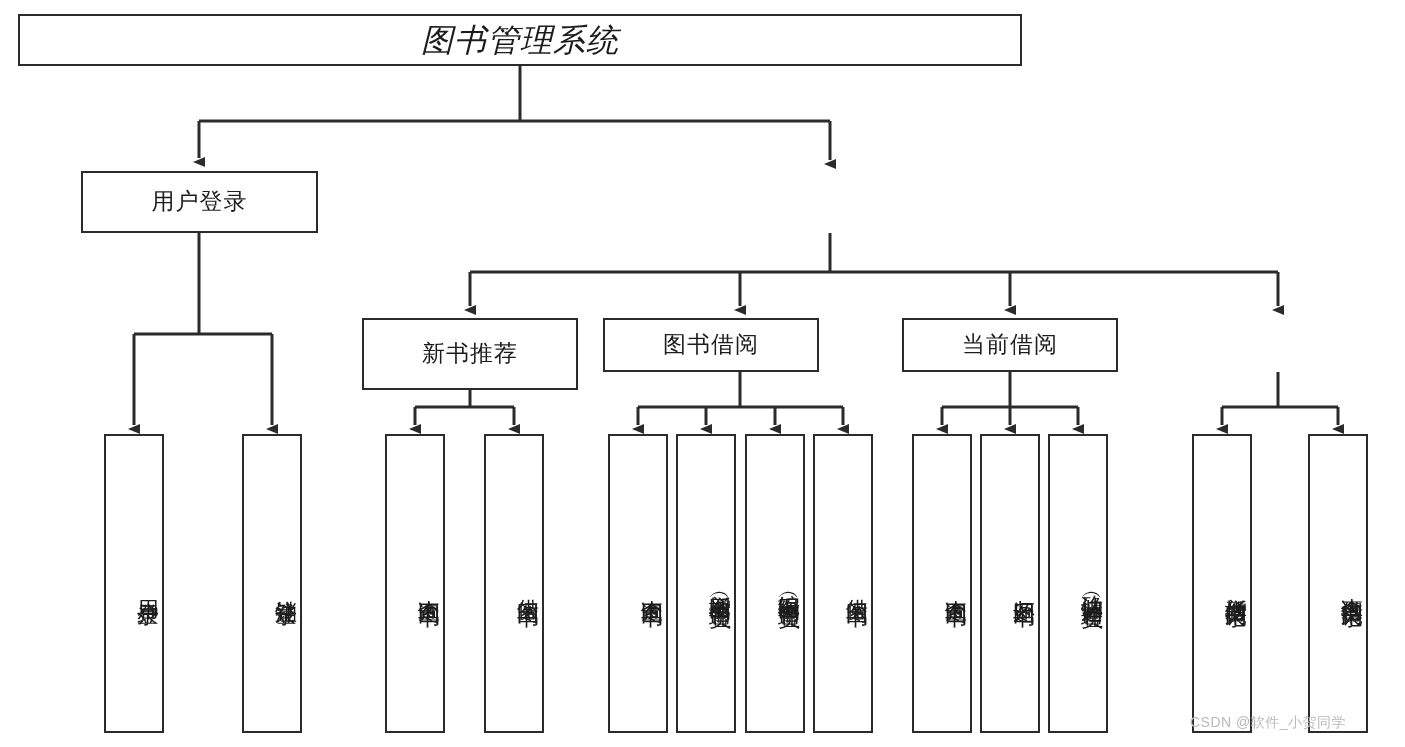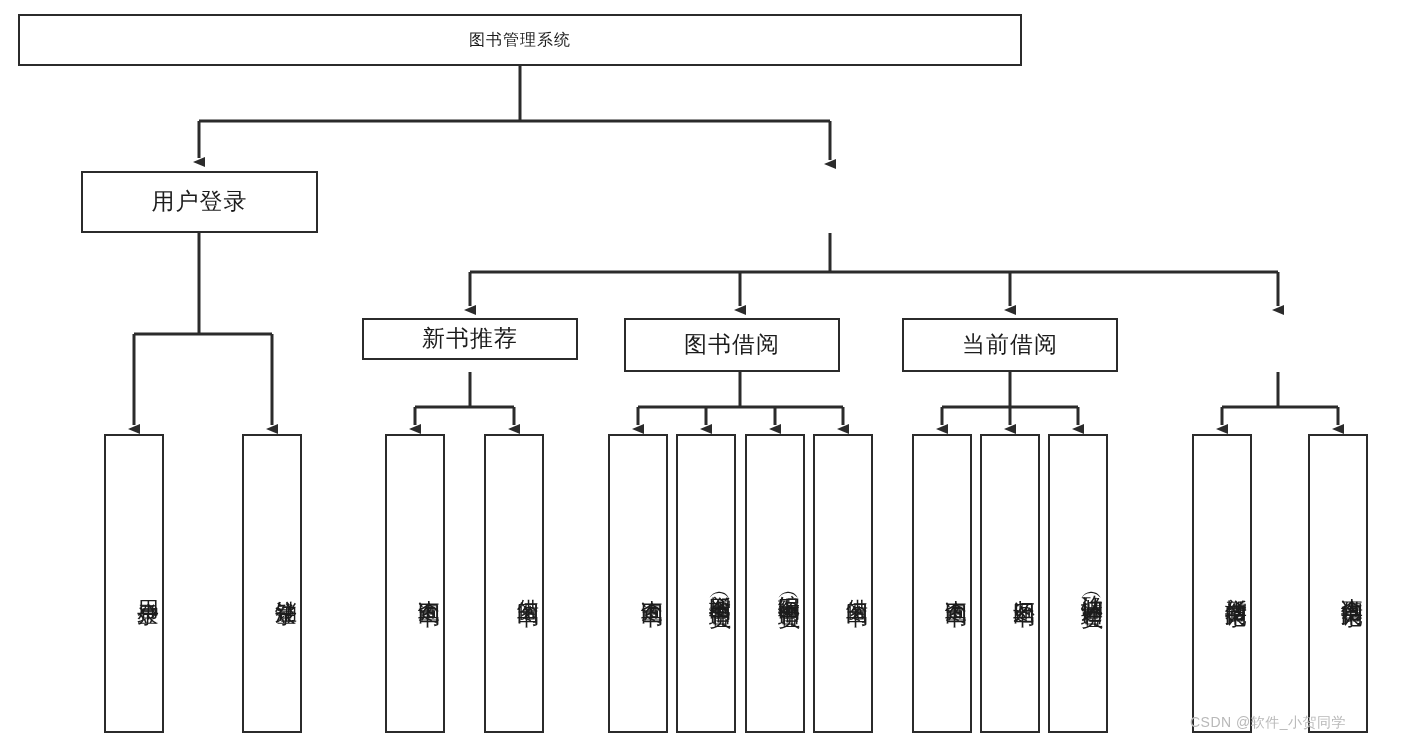--- a/index.html
+++ b/index.html
@@ -39,21 +39,22 @@
     line-height: 1.28;
     letter-spacing: 2px;
     align-items: flex-start;
     justify-content: center;
     padding-top: 4px;
   }
   .node.vertical.tall-text {
     align-items: flex-start;
   }
   .node.root {
-    font-size: 16px;
+    font-size: 32px;
+    font-style: italic;
   }
   svg.links {
     position: absolute;
     left: 0;
     top: 0;
     width: 1405px;
     height: 747px;
     pointer-events: none;
   }
   .watermark {
@@ -116,22 +117,22 @@
       <path d="M1222,407 L1338,407"></path>
       <path d="M1222,407 L1222,425" marker-end="url(#arrow)"></path>
       <path d="M1338,407 L1338,425" marker-end="url(#arrow)"></path>
     </g>
   </svg>
 
   <div class="node horizontal root" style="left:18px; top:14px; width:1004px; height:52px;">图书管理系统</div>
 
   <div class="node horizontal" style="left:81px; top:171px; width:237px; height:62px;">用户登录</div>
 
-  <div class="node horizontal" style="left:362px; top:318px; width:216px; height:42px;">新书推荐</div>
-  <div class="node horizontal" style="left:624px; top:318px; width:216px; height:54px;">图书借阅</div>
+  <div class="node horizontal" style="left:362px; top:318px; width:216px; height:72px;">新书推荐</div>
+  <div class="node horizontal" style="left:603px; top:318px; width:216px; height:54px;">图书借阅</div>
   <div class="node horizontal" style="left:902px; top:318px; width:216px; height:54px;">当前借阅</div>
 
   <div class="node vertical" style="left:104px; top:434px; width:60px; height:299px;">用户登录</div>
   <div class="node vertical" style="left:242px; top:434px; width:60px; height:299px;">注销登录</div>
 
   <div class="node vertical" style="left:385px; top:434px; width:60px; height:299px;">查询图书</div>
   <div class="node vertical" style="left:484px; top:434px; width:60px; height:299px;">借阅图书</div>
 
   <div class="node vertical" style="left:608px; top:434px; width:60px; height:299px;">查询图书</div>
   <div class="node vertical tall-text" style="left:676px; top:434px; width:60px; height:299px;">新增图书（管理员）</div>

